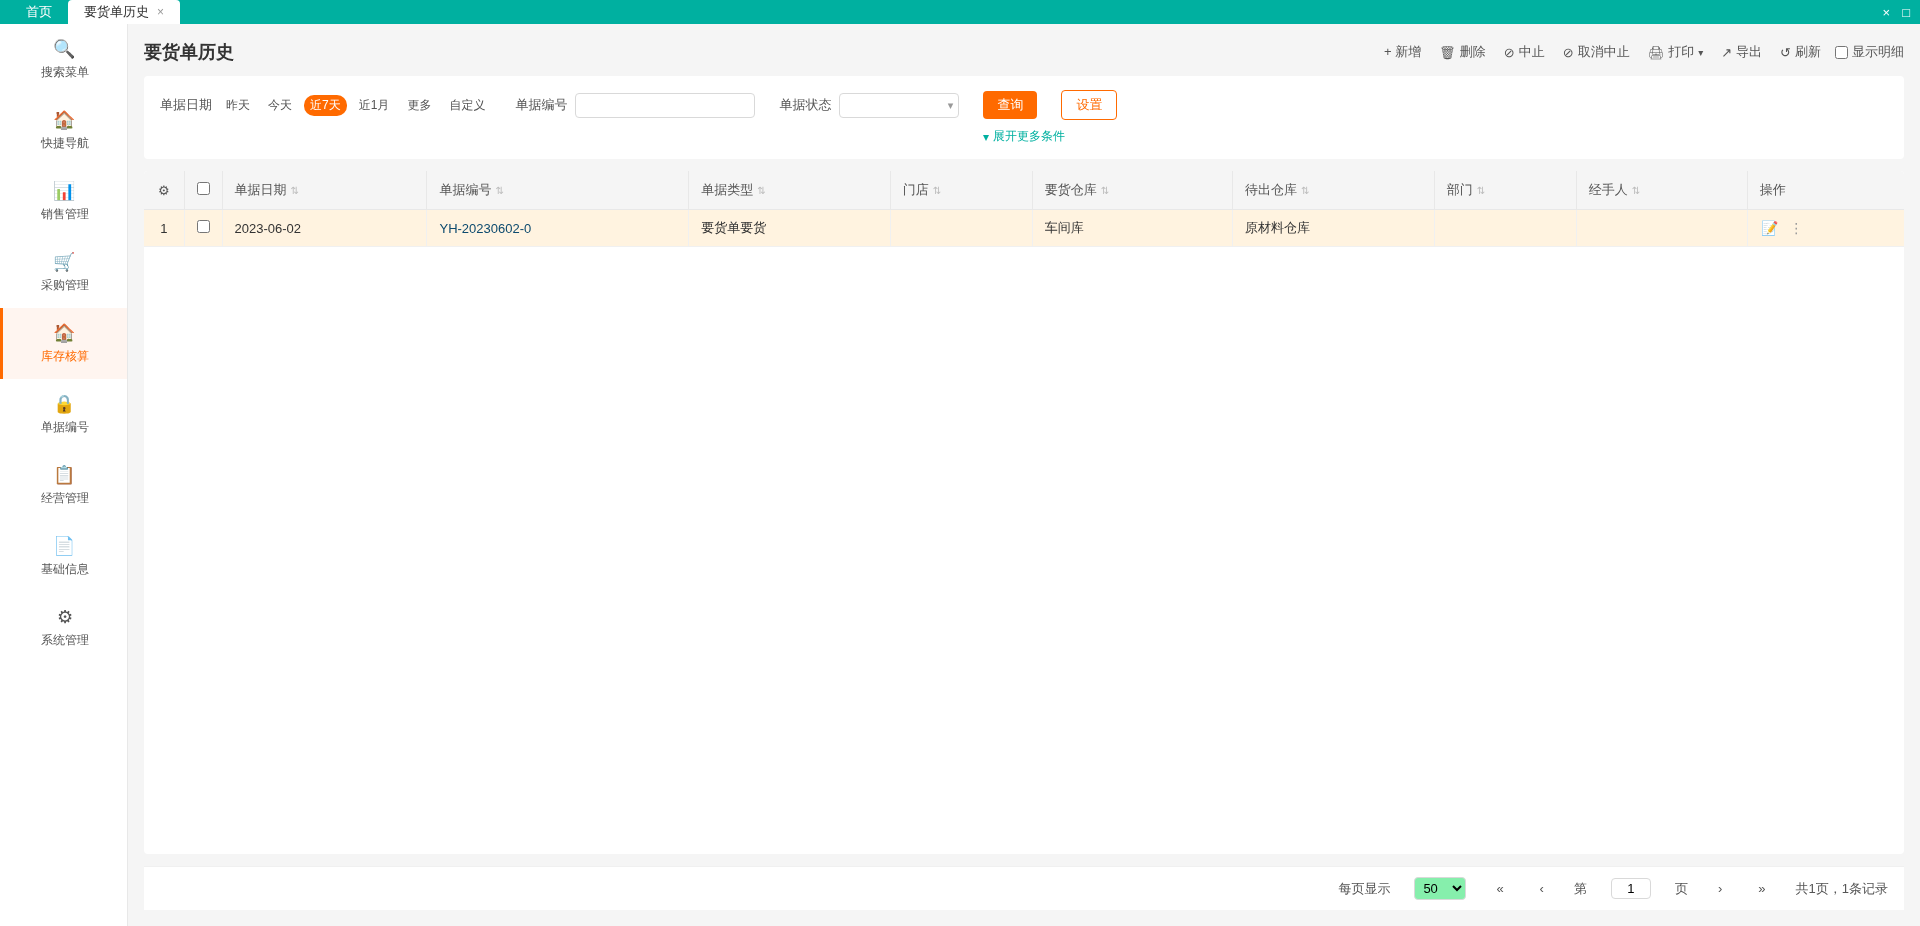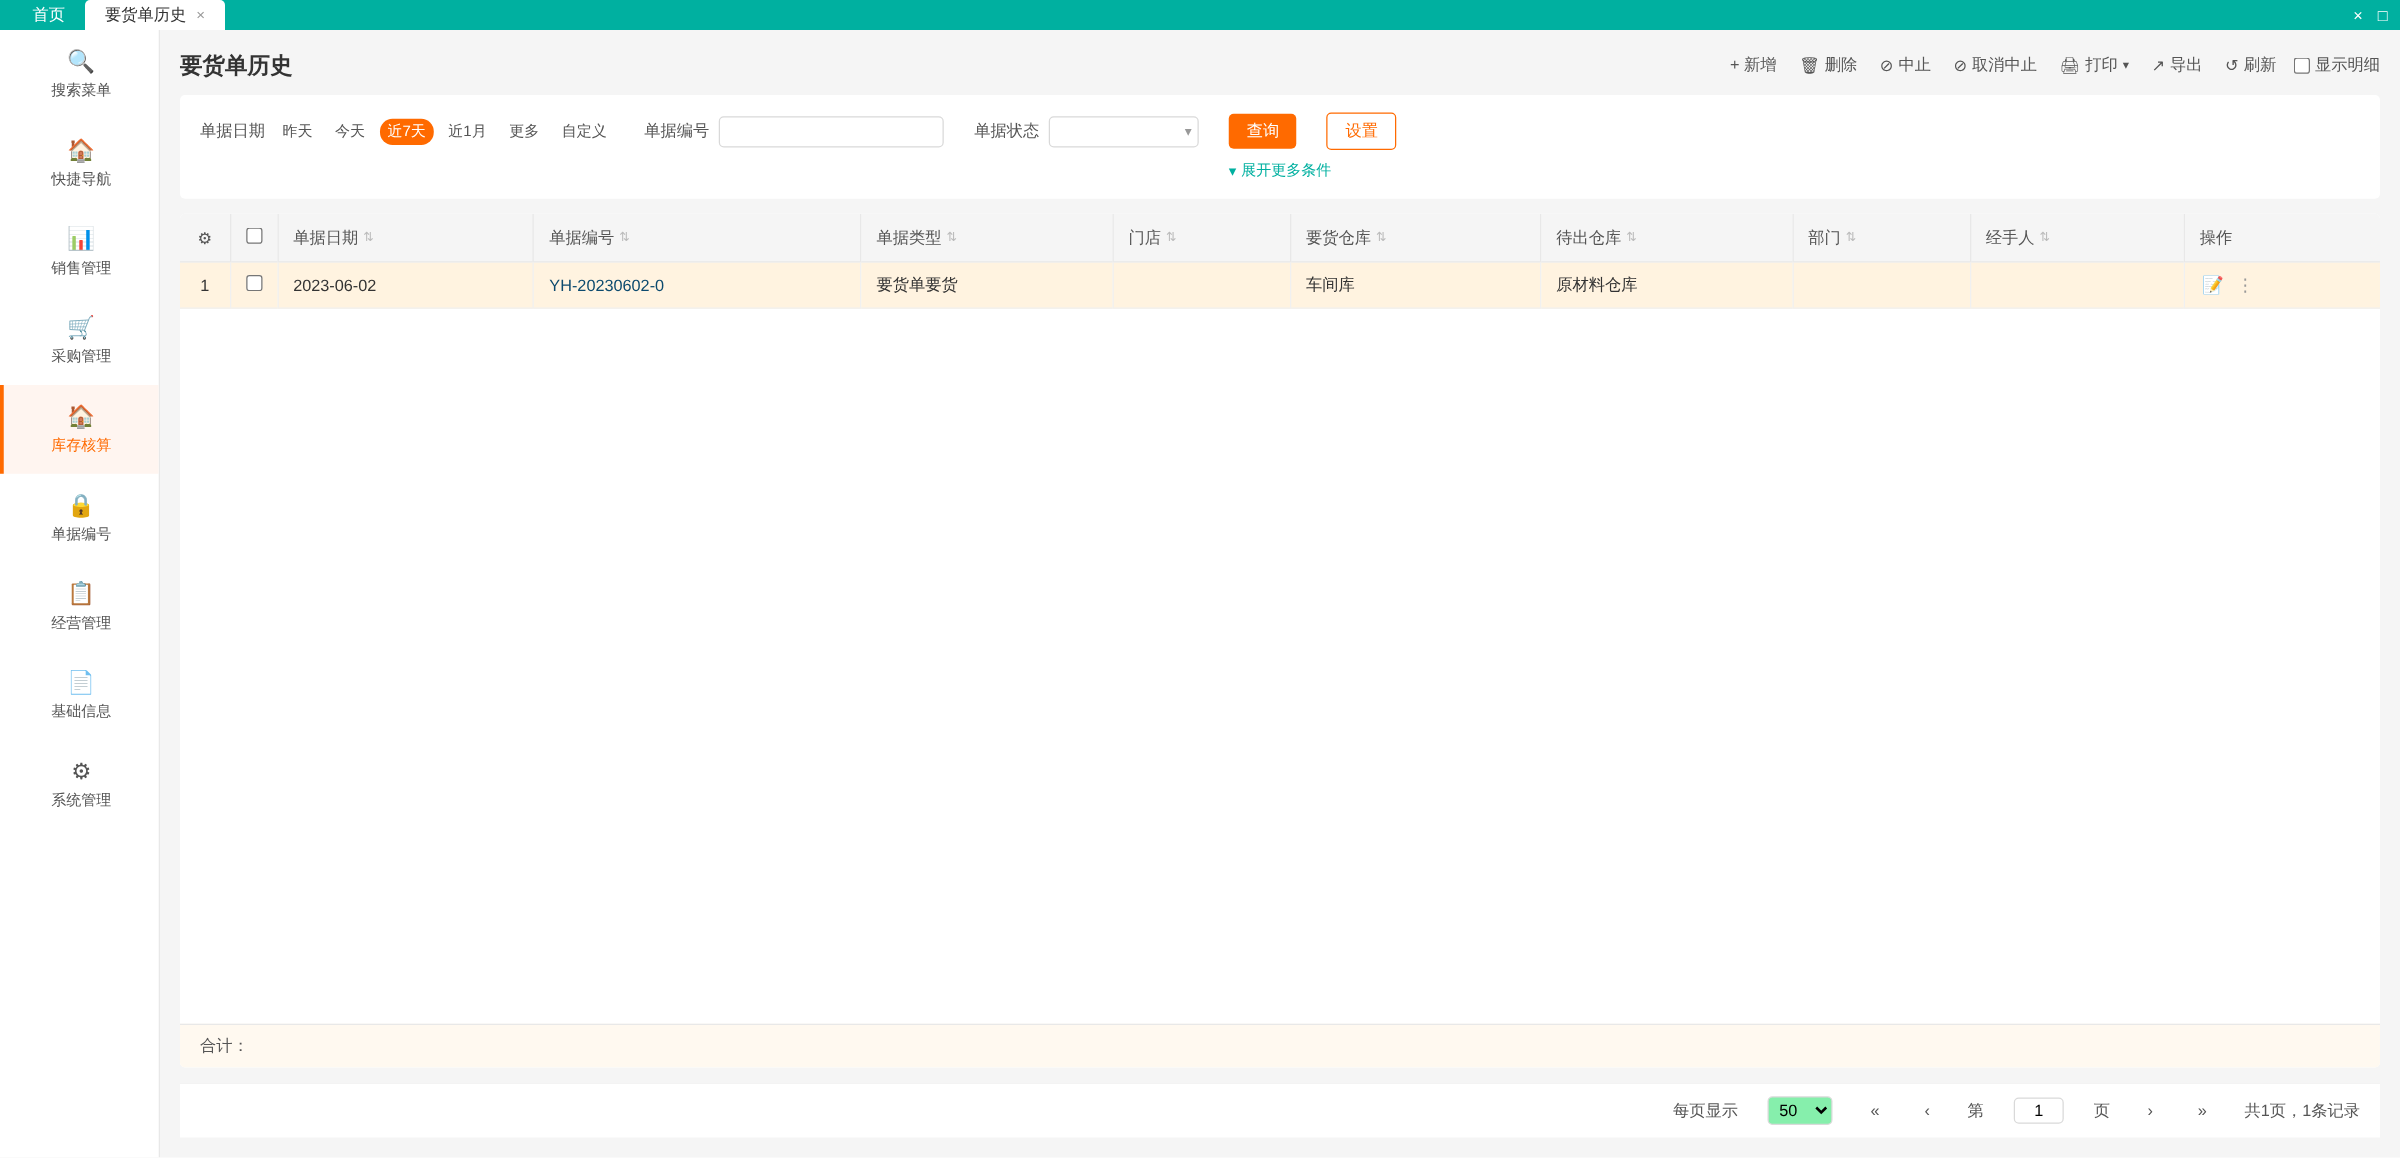--- a/index.html
+++ b/index.html
@@ -569,23 +569,20 @@
                 <div class="row-actions">
                   <button class="row-action-btn" title="编辑">📝</button>
                   <button class="row-action-btn" title="更多">⋮</button>
                 </div>
               </td>
             </tr>
           </tbody>
         </table>
       </div>
 
-      <div class="table-footer">
-        <span>合计：</span>
-      </div>
     </div>
 
     <div class="pagination">
       <span>每页显示</span>
       <select class="page-size-select">
         <option value="50">50</option>
         <option value="100">100</option>
         <option value="200">200</option>
       </select>
       <button class="page-btn">«</button>

